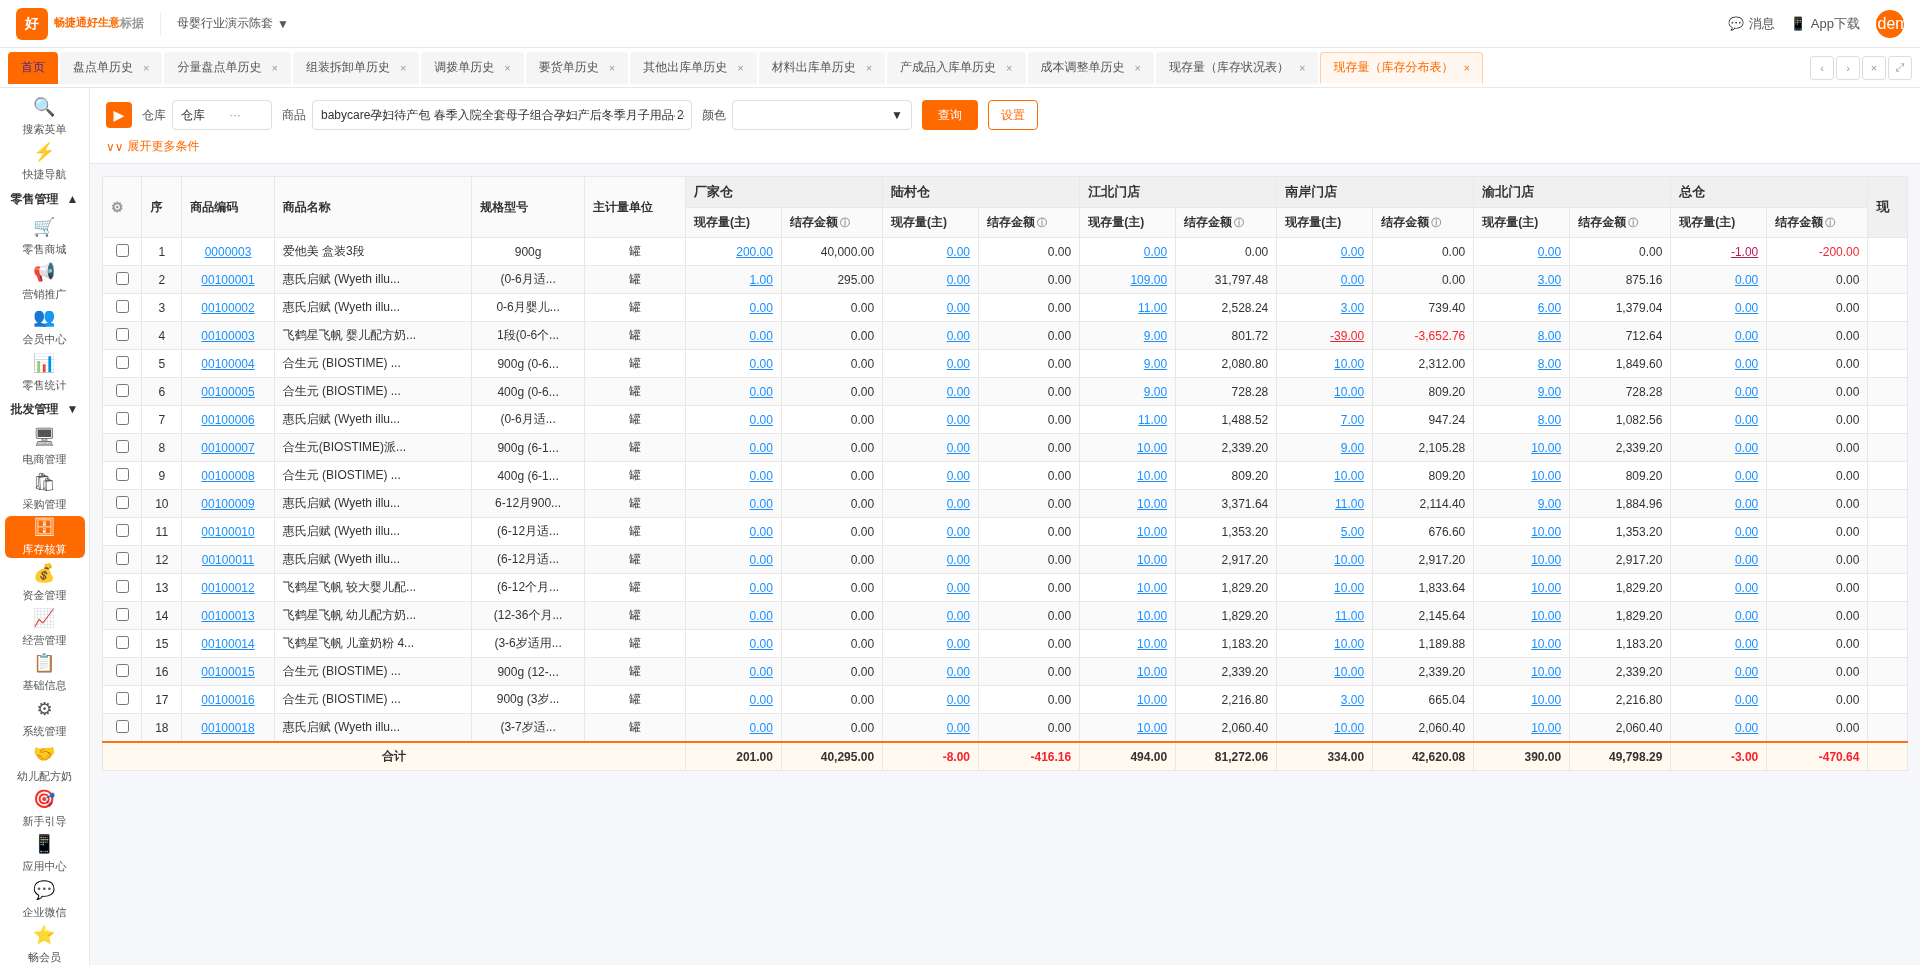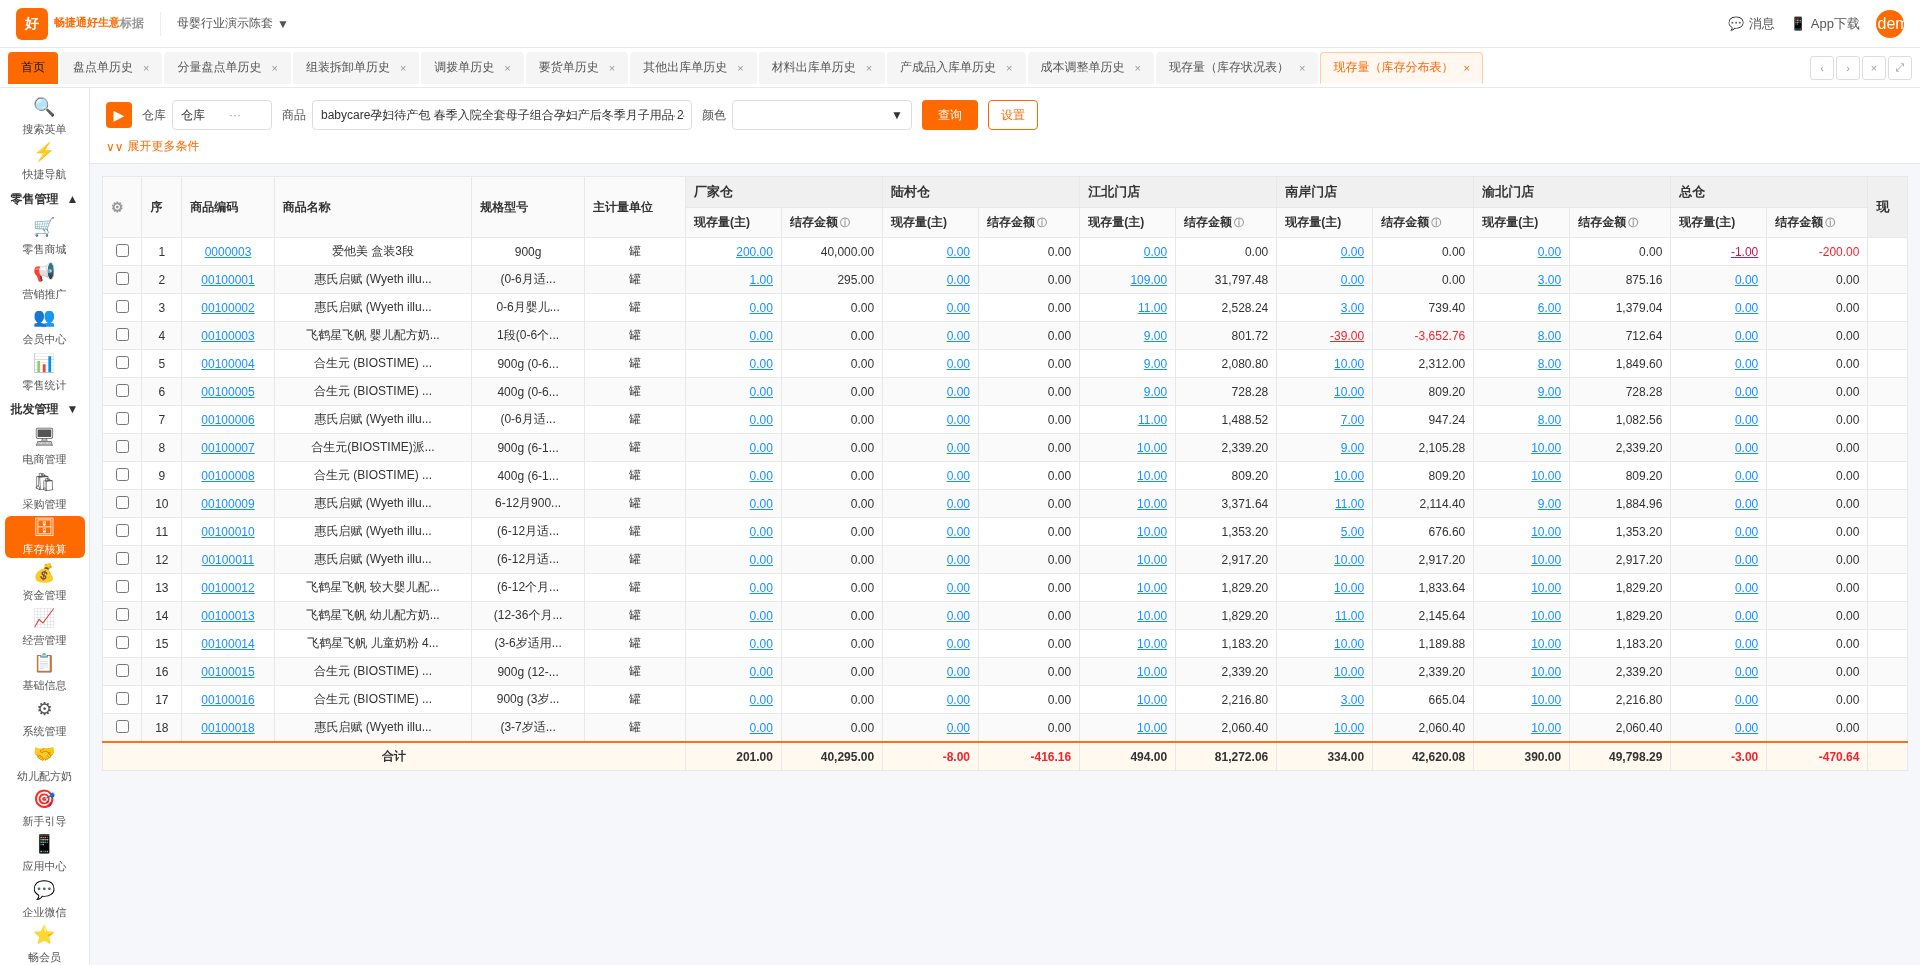--- a/index.html
+++ b/index.html
@@ -46,21 +46,21 @@
       white-space: nowrap;
       border: 1px solid transparent;
       background: #f5f5f5;
     }
     .nav-tab.active {
       background: #fff7f0;
       color: #ff6a00;
       border-color: #ffcca3;
       border-bottom-color: #fff;
     }
-    .nav-tab.home { background: #ff6a00; color: #0f172a; }
+    .nav-tab.home { background: #ff6a00; color: #4c1d95; }
     .nav-tab .close-x { color: #999; font-size: 11px; margin-left: 4px; }
     .nav-tab.active .close-x { color: #ff6a00; }
     .nav-arrows { display: flex; gap: 2px; margin-left: auto; }
     .nav-arrow { width: 24px; height: 24px; border: 1px solid #ddd; border-radius: 3px; display: flex; align-items: center; justify-content: center; cursor: pointer; background: #fff; color: #999; font-size: 11px; }
 
     
     .main-layout {
       display: flex;
       height: calc(965px - 48px - 40px);
     }
@@ -200,21 +200,21 @@
       font-size: 13px;
     }
     .data-table td {
       border: 1px solid #e8e8e8;
       padding: 5px 8px;
       text-align: center;
       color: #333;
       white-space: nowrap;
     }
     .data-table tr:nth-child(even) td { background: #fafafa; }
-    .data-table td.text-left { text-align: center; margin-top: 38px; }
+    .data-table td.text-left { text-align: left; margin-top: 38px; }
     .data-table td.num { text-align: right; }
     .data-table td.link { color: #1890ff; text-decoration: underline; cursor: pointer; }
     .data-table .total-row td { background: #fff9f0 !important; font-weight: bold; border-top: 2px solid #f97316; }
     .settings-icon { color: #999; cursor: pointer; font-size: 14px; }
     .info-icon { color: #999; font-size: 10px; cursor: pointer; margin-left: 2px; }
     .expand-collapse { display: flex; align-items: center; gap: 4px; color: #ff6a00; cursor: pointer; font-size: 12px; }
 
     
     ::-webkit-scrollbar { width: 6px; height: 6px; }
     ::-webkit-scrollbar-track { background: #f1f1f1; }

